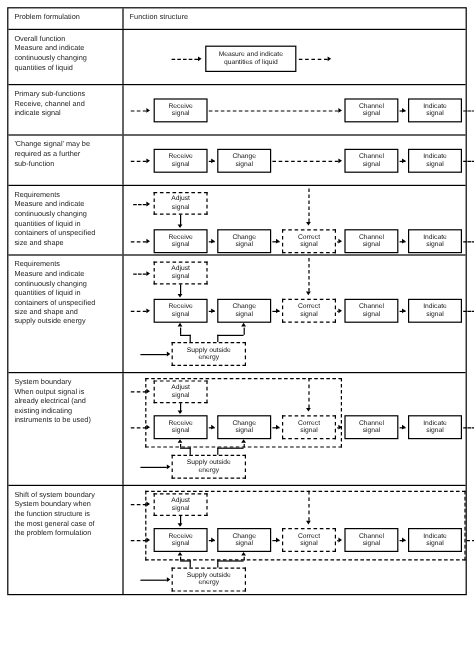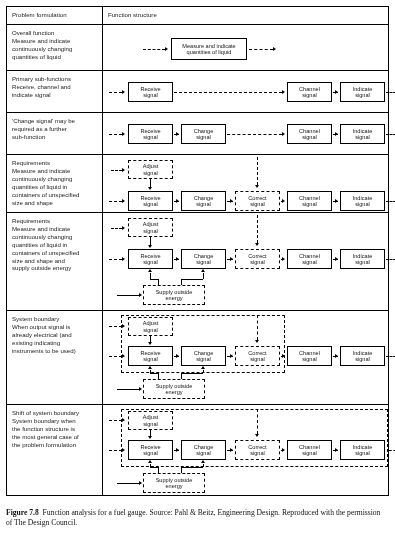--- a/index.html
+++ b/index.html
@@ -509,17 +509,14 @@
           <div class="v-solid" style="left:100px;top:59px;height:3px;"></div>
           <div class="ar ar-u" style="left:97.8px;top:55px;"></div>
           <div class="h-solid" style="left:14px;top:78px;width:22px;"></div>
           <div class="ar ar-r" style="left:36px;top:75.8px;"></div>
         </div>
       </div>
     </div>
 
   </div>
 
-  <div class="cap">
-    <b>Figure 7.8</b>&nbsp;&nbsp;<span>Function analysis for a fuel gauge. Source: Pahl &amp; Beitz, Engineering Design. Reproduced with the permission of The Design Council.</span>
-  </div>
 
 </div>
 
 </body></html>

